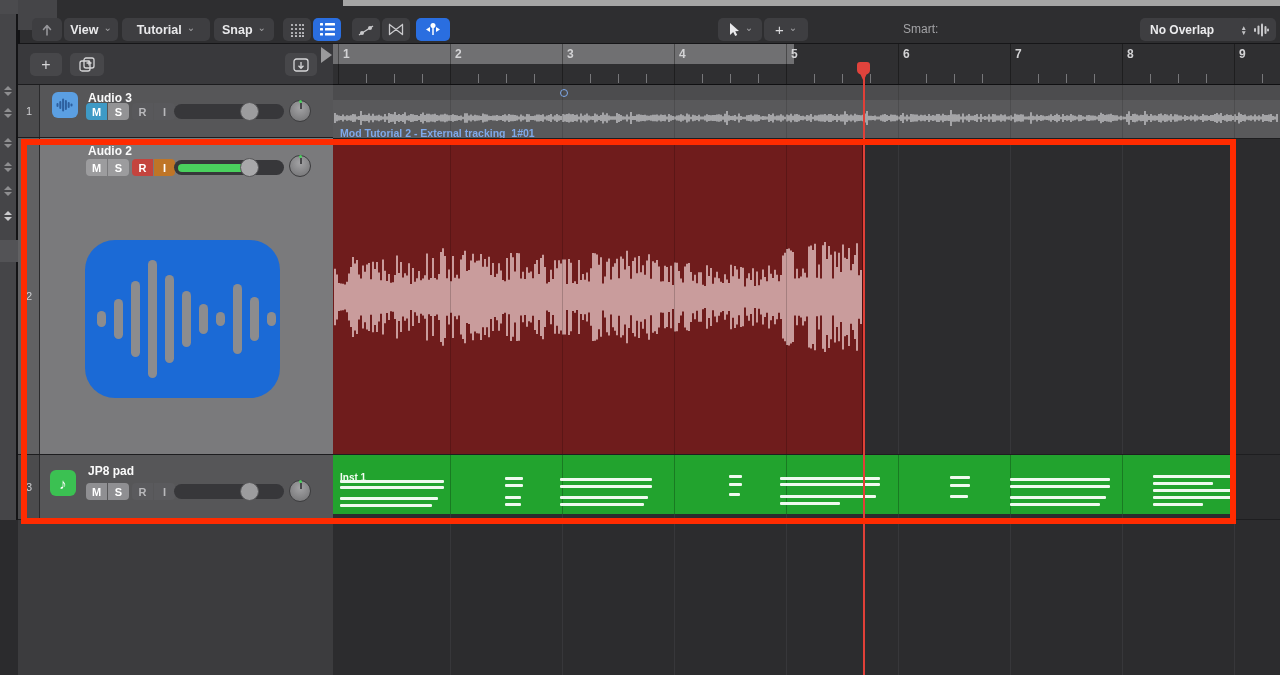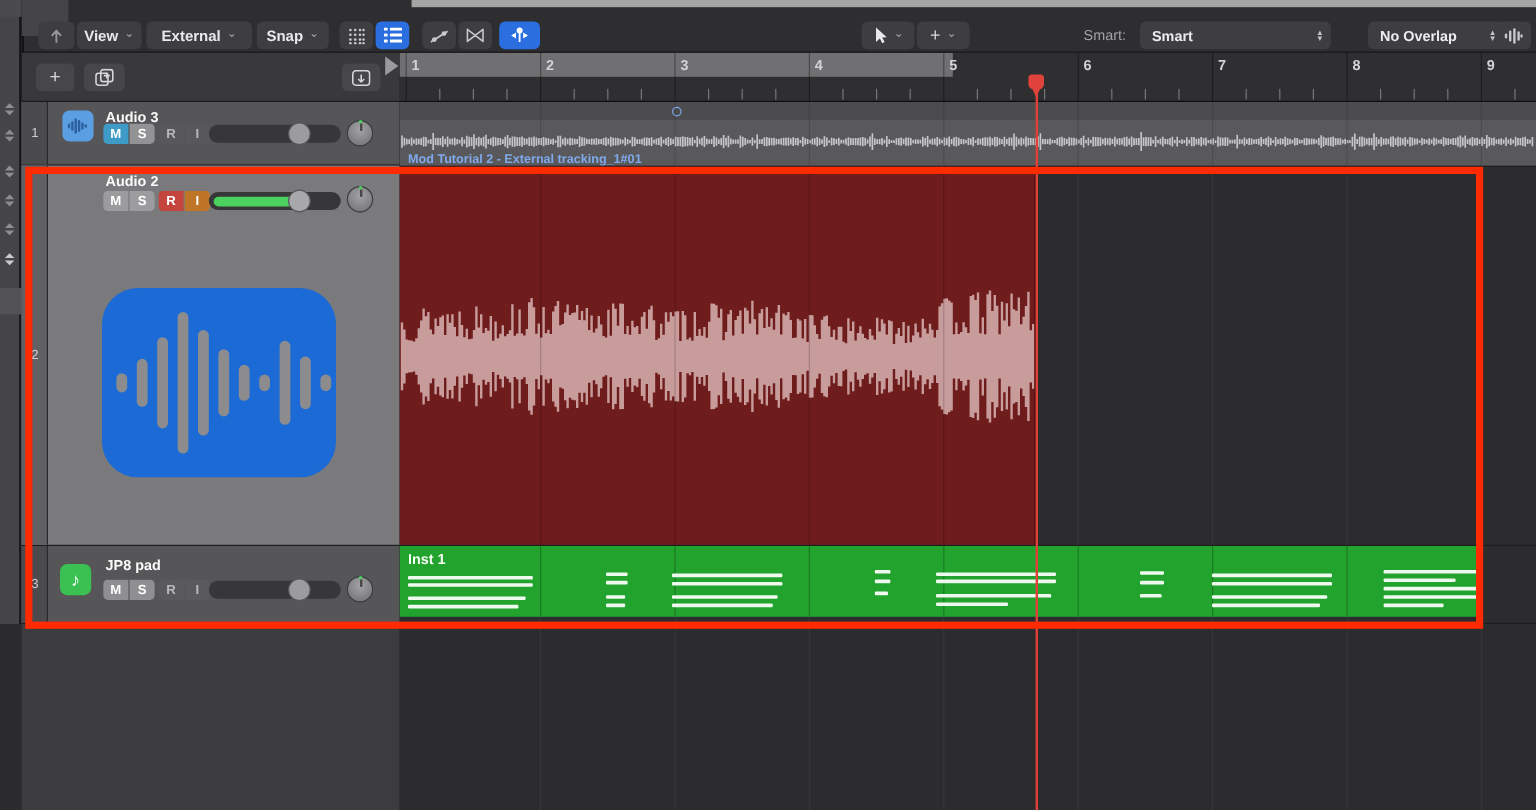--- a/index.html
+++ b/index.html
@@ -79,21 +79,21 @@
   .ticon { position:absolute; width:26px; height:26px; border-radius:6px; display:flex; align-items:center; justify-content:center; }
 
   
   .region { position:absolute; overflow:hidden; }
   #region-audio1 { left:0; top:0; width:947px; height:53px; background:#59595b; }
   #region-audio1 .shade { position:absolute; left:0; top:0; width:947px; height:15px; background:rgba(0,0,0,0.14); }
   #region-audio1-name { position:absolute; left:7px; top:2px; color:#7fa9ea; font-size:10.5px; font-weight:bold;margin-top:40px; }
   #region-audio1 .loop-circle { position:absolute; top:4px; width:8px; height:8px; border:1.5px solid #7fa9ea; border-radius:50%; }
   #region-audio2 { left:0; top:54px; width:530px; height:315px; background:#6f1c1c; border-right:1px solid #4a1010; }
   #region-midi { left:0; top:370px; width:899px; height:59px; background:#22a32e; }
-  #region-midi-name { position:absolute; left:7px; top:4px; color:#f4fef4; font-size:12px; font-weight:bold; }
+  #region-midi-name { position:absolute; left:7px; top:17px; color:#f4fef4; font-size:10px; font-weight:bold; }
   .rgn-grid { position:absolute; top:0; width:1px; height:100%; }
   .midi-note { position:absolute; height:2.5px; background:#effaef; border-radius:1px; }
 
   
   #playhead-line { left:863px; top:66px; width:2px; height:609px; background:#e04038; z-index:50; }
   #playhead-marker { left:855px; top:61px; z-index:51; }
   #selection-rect { left:21px; top:139px; width:1215px; height:385px; border:6px solid #ff2b00; z-index:60; background:transparent; }
 </style>
 </head>
 <body>
@@ -108,21 +108,21 @@
       <svg width="14" height="14" viewBox="0 0 14 14">
         <path d="M7 12 L7 3 M3.5 6.5 L7 2.5 L10.5 6.5" stroke="#96969a" stroke-width="1.6" fill="none" stroke-linecap="round" stroke-linejoin="round"></path>
       </svg>
     </div>
 
     <div class="tbtn" style="left:46px; width:54px;">
       <span>View</span>
         <span class="chev">⌄</span>
     </div>
     <div class="tbtn" style="left:104px; width:88px;">
-      <span>External</span>
+      <span>Tutorial</span>
         <span class="chev">⌄</span>
     </div>
     <div class="tbtn" style="left:196px; width:60px;">
       <span>Snap</span>
         <span class="chev">⌄</span>
     </div>
 
     <div class="tbtn icon-btn" style="left:265px; width:28px;">
       <svg width="14" height="14" viewBox="0 0 14 14">
         <g fill="#c9c9cc">
@@ -184,27 +184,20 @@
         <path d="M3 1 L3 13 L6.2 10 L8.2 14 L10.2 13 L8.2 9.2 L12 9 Z" fill="#e9e9eb"></path>
       </svg>
       <span class="chev">⌄</span>
     </div>
     <div class="tbtn icon-btn" style="left:746px; width:44px;">
       <span style="font-size:15px; color:#d9d9db;">+</span>
       <span class="chev">⌄</span>
     </div>
 
     <span class="tlabel" style="left:885px;">Smart:</span>
-    <div class="tselect" style="left:932px; width:159px;">
-      <span>Smart</span>
-      <span class="updown">
-          <span>▲</span>
-          <span>▼</span>
-        </span>
-    </div>
     <span class="tlabel" style="left:1144px;">Drag:</span>
     <div class="tselect" style="left:1122px; width:113px;">
       <span>No Overlap</span>
       <span class="updown">
           <span>▲</span>
           <span>▼</span>
         </span>
     </div>
     <div class="tbtn icon-btn" style="left:1228px; width:30px;">
       <svg width="16" height="14" viewBox="0 0 16 14">

